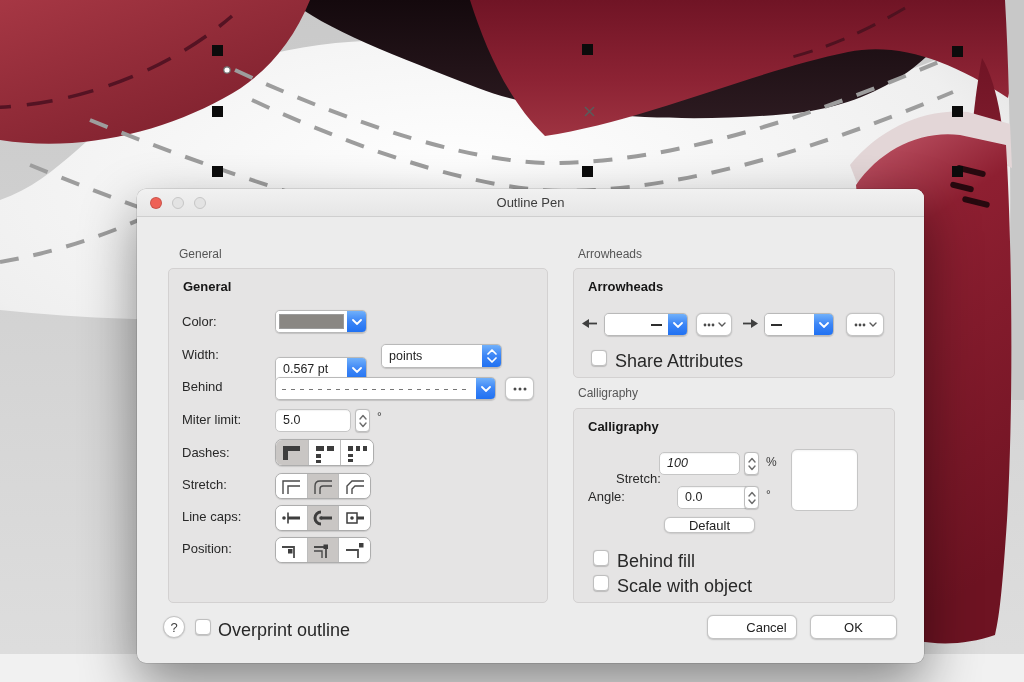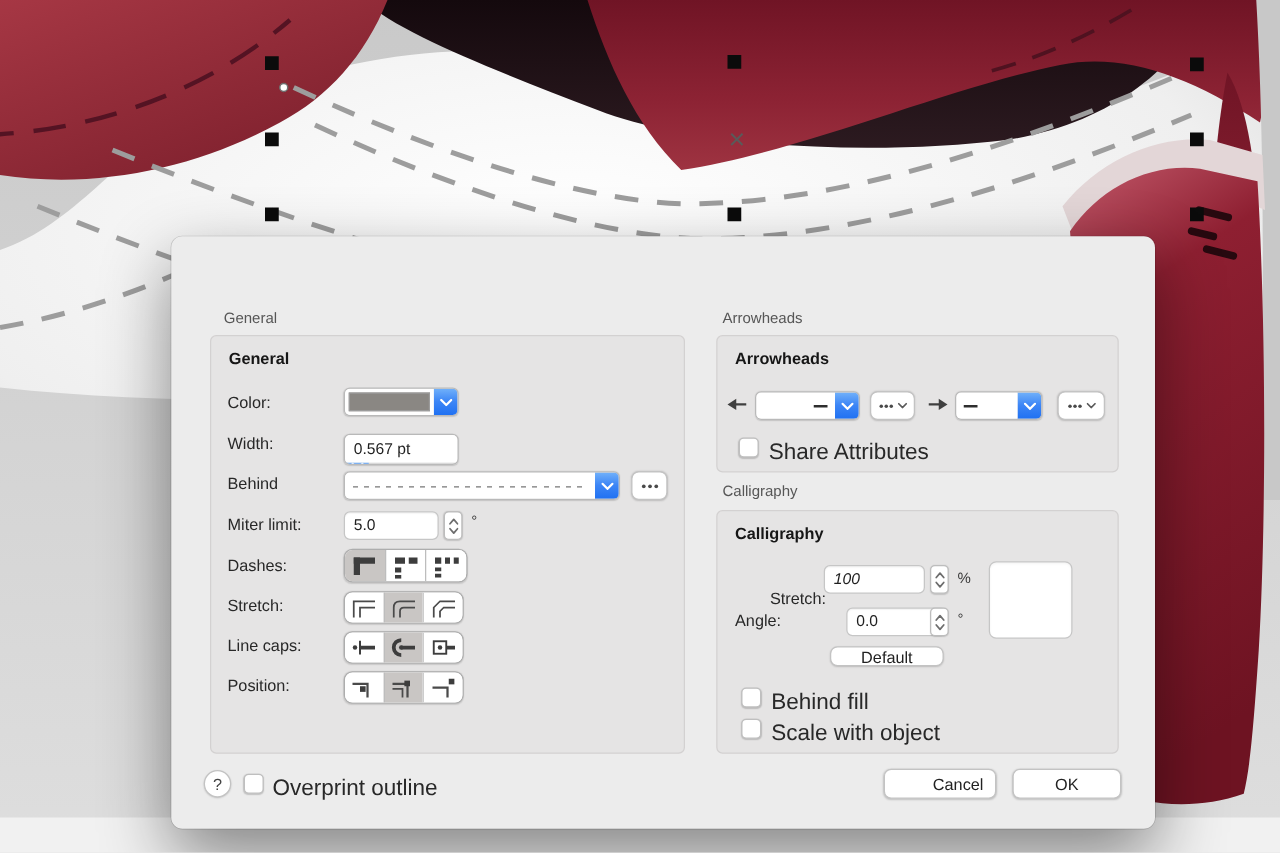--- a/index.html
+++ b/index.html
@@ -152,20 +152,26 @@
     </g>
     <g stroke="#5a5a5a" stroke-width="1.6">
       <line x1="585" y1="107" x2="594" y2="116"></line>
         <line x1="594" y1="107" x2="585" y2="116"></line>
     </g>
     <circle cx="227" cy="70" r="3.2" fill="#fff" stroke="#6d6d6d" stroke-width="1.2"></circle>
   </svg>
 
   <div class="dialog">
 
+    <div class="titlebar">
+      <span class="light red"></span>
+      <span class="light gray" style="left:35px;"></span>
+      <span class="light gray" style="left:57px;"></span>
+      <div class="title">Outline Pen</div>
+    </div>
 
     <div class="section-label" style="left:42px; top:58px;">General</div>
     <div class="section-label" style="left:441px; top:58px;">Arrowheads</div>
     <div class="section-label" style="left:441px; top:197px;">Calligraphy</div>
 
     <div class="groupbox" style="left:31px; top:79px; width:380px; height:335px;">
       <div class="ghead">General</div>
 
       <div class="lbl" style="left:13px; top:45px;">Color:</div>
       <div class="combo" style="left:106px; top:41px; width:92px; height:23px;">
@@ -173,25 +179,33 @@
           <span class="swatch" style="background-color: rgb(138, 135, 131);"></span>
         </div>
         <div class="cbtn">
           <svg width="10" height="6" viewBox="0 0 10 6">
             <path d="M1,1 L5,5 L9,1" stroke="#fff" stroke-width="1.8" fill="none" stroke-linecap="round"></path>
             </svg>
         </div>
       </div>
 
       <div class="lbl" style="left:13px; top:78px;">Width:</div>
-      <div class="combo" style="left:106px; top:78px; width:92px; height:25px;flex-direction:column;">
+      <div class="combo" style="left:106px; top:88px; width:92px; height:25px;">
         <div class="cfield">0.567 pt</div>
         <div class="cbtn">
           <svg width="10" height="6" viewBox="0 0 10 6">
             <path d="M1,1 L5,5 L9,1" stroke="#fff" stroke-width="1.8" fill="none" stroke-linecap="round"></path>
+            </svg>
+        </div>
+      </div>
+      <div class="combo" style="left:212px; top:75px; width:121px; height:24px;">
+        <div class="cfield" style="line-height:23px;">points</div>
+        <div class="cbtn">
+          <svg width="10" height="14" viewBox="0 0 10 14">
+            <path d="M1,5 L5,1 L9,5 M1,9 L5,13 L9,9" stroke="#fff" stroke-width="1.7" fill="none" stroke-linecap="round" stroke-linejoin="round"></path>
             </svg>
         </div>
       </div>
 
       <div class="lbl" style="left:13px; top:110px;">Behind</div>
       <div class="combo" style="left:106px; top:108px; width:221px; height:23px;">
         <div class="cfield">
           <span class="dashline"></span>
         </div>
         <div class="cbtn">

